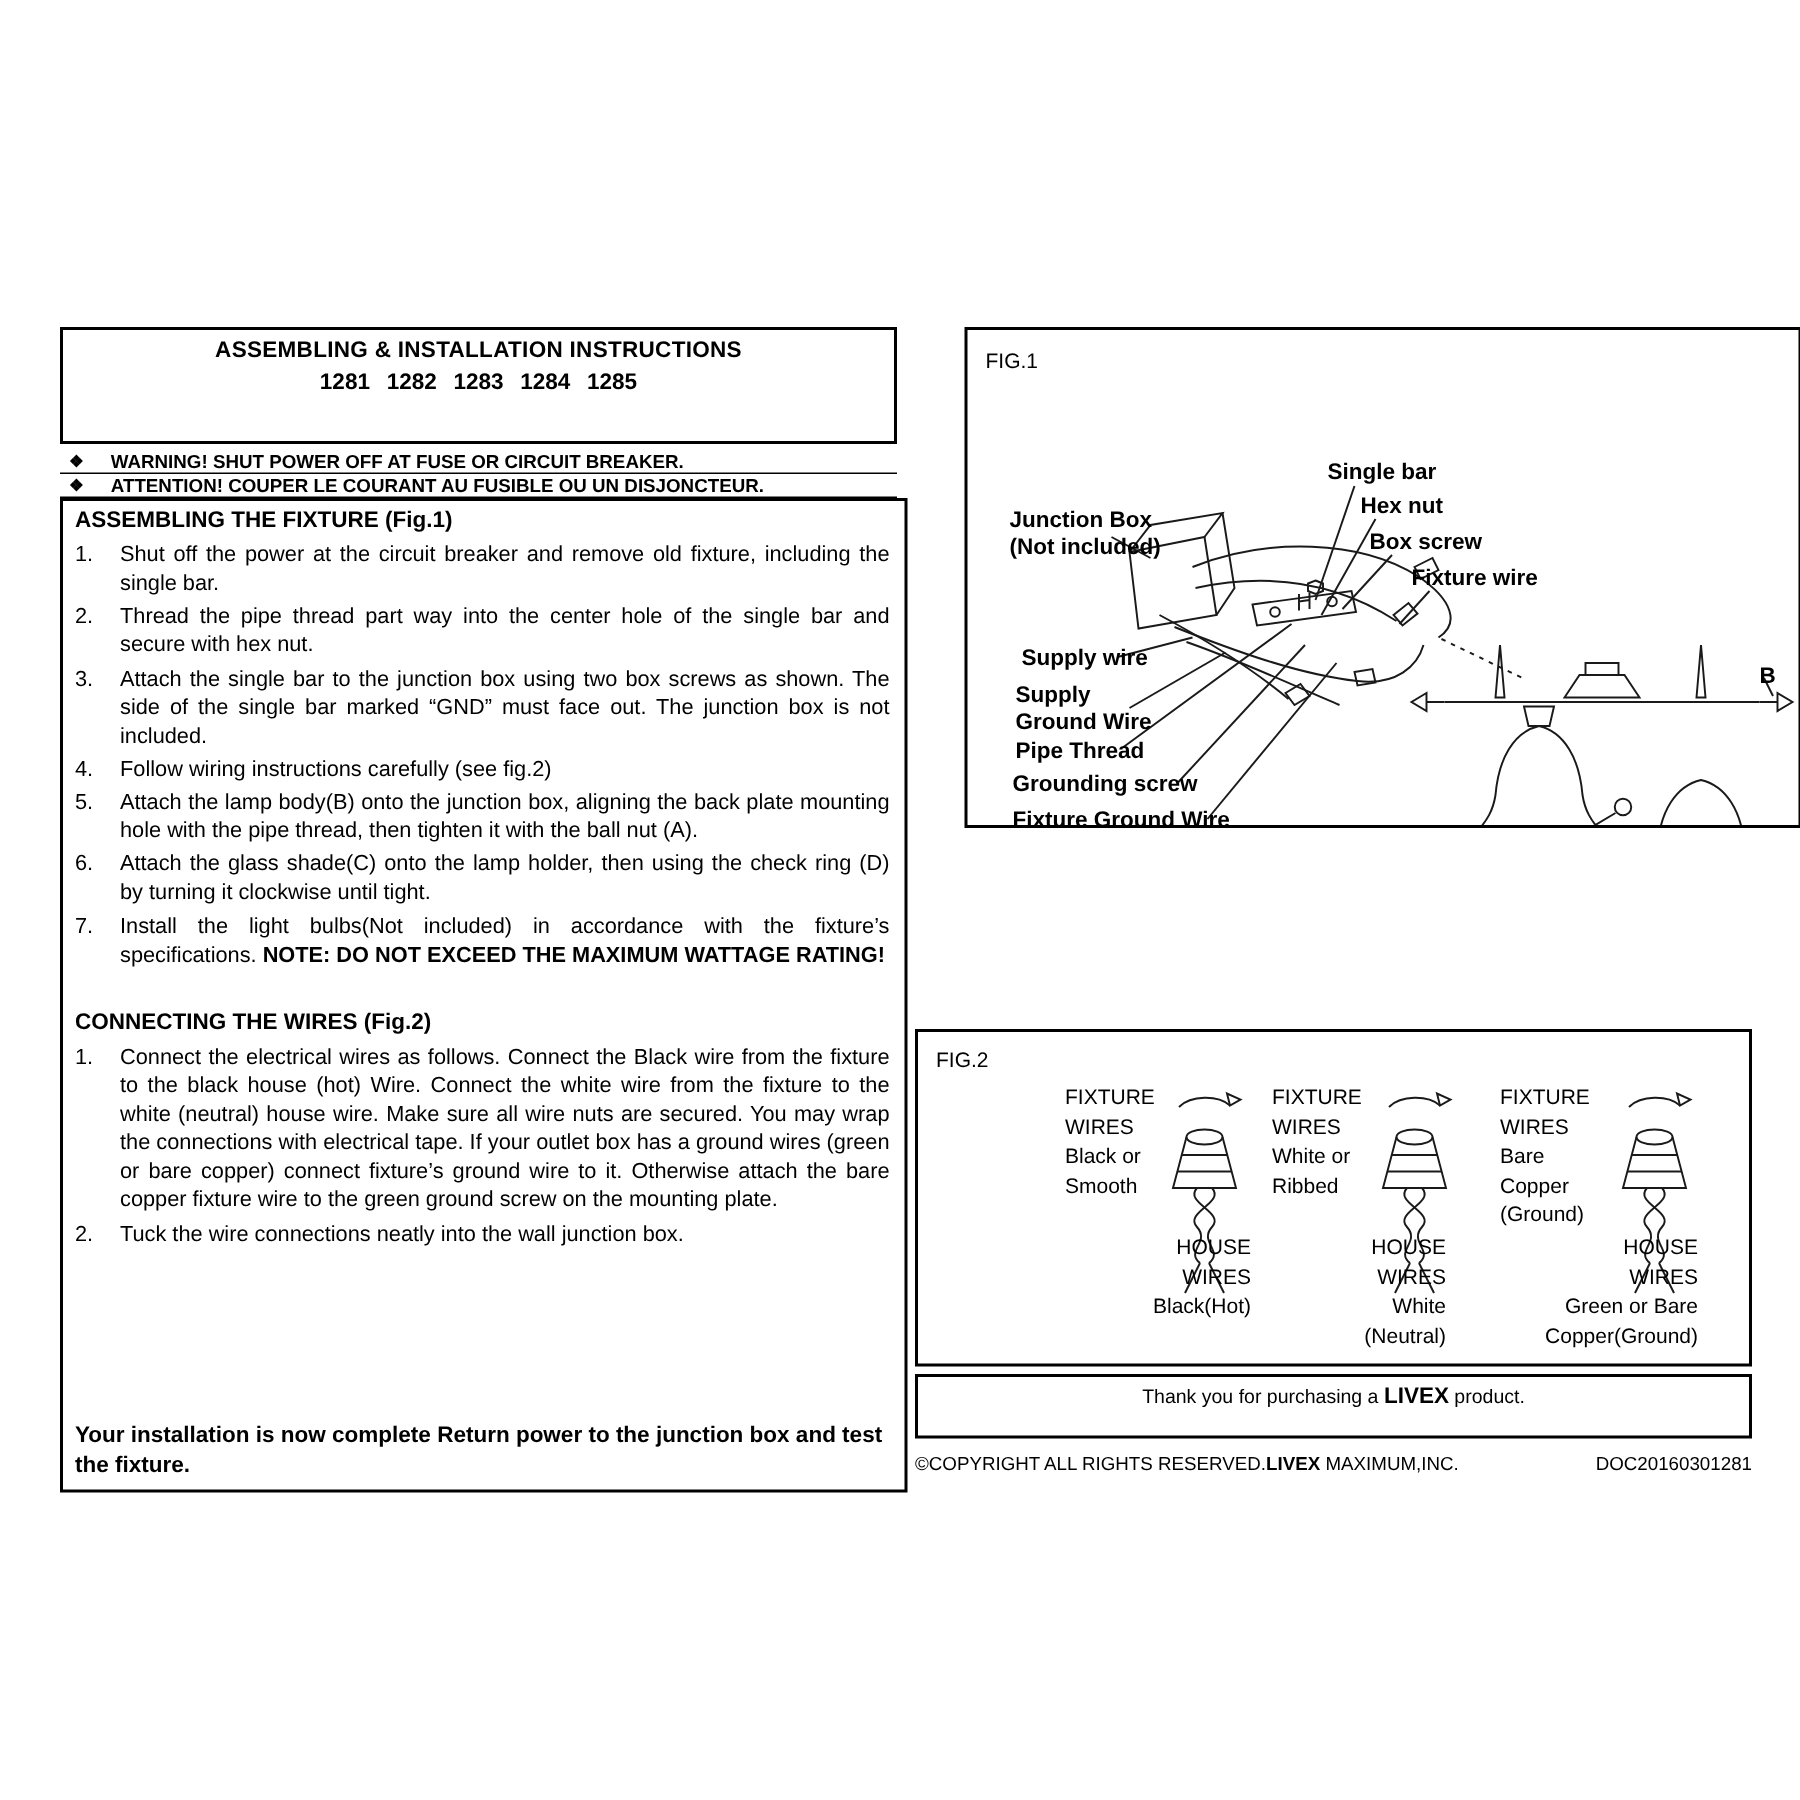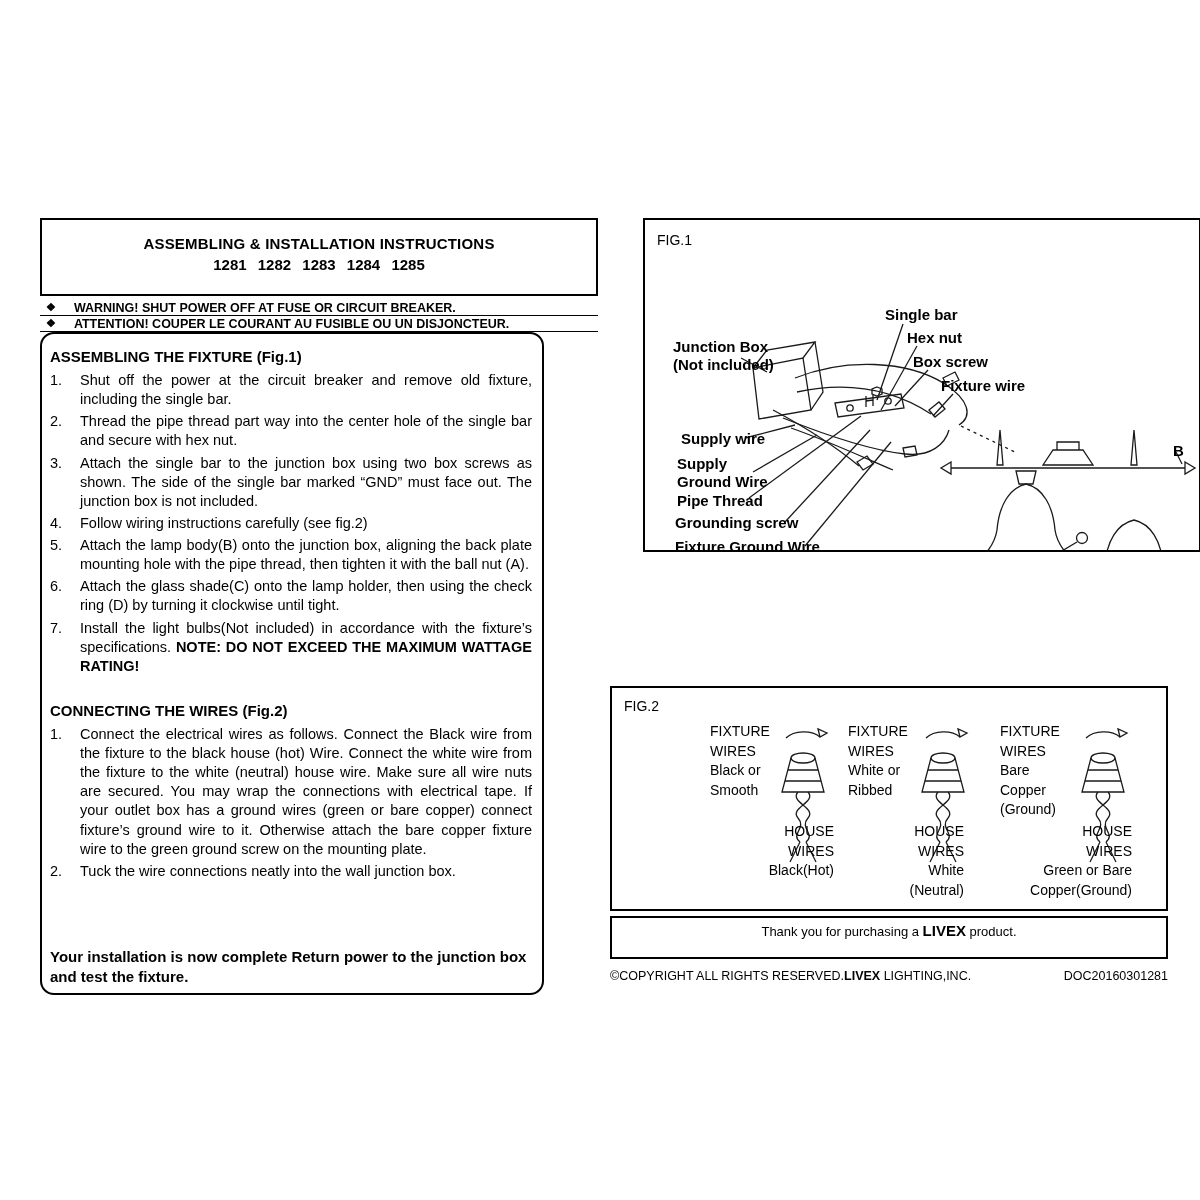--- a/index.html
+++ b/index.html
@@ -6,32 +6,32 @@
   html,body { background:#fff; }
   body {
     width:1200px; height:1200px; position:relative;
     font-family:"Liberation Sans", sans-serif; color:#000;
   }
   .page { position:absolute; inset:0; background:#fff; }
   .abs { position:absolute; }
   .box { border:2px solid #000; background:#fff; }
 
   
-  .header-box { left:40px; top:218px; width:558px; height:78px; text-align:center; padding-top:15px; }
+  .header-box { left:40px; top:218px; width:558px; height:78px; text-align:center; padding-top:5px; }
   .header-title { font-size:15px; font-weight:bold; letter-spacing:.2px; }
   .header-sub { font-size:12px; font-weight:bold; line-height:1.3; }
   .header-models { font-size:15px; font-weight:bold; word-spacing:7px; margin-top:4px; }
 
   .warnings { left:40px; top:300px; width:558px; }
   .warn-row { display:flex; align-items:center; gap:18px; height:16px;
               border-bottom:1.7px solid #000; padding-left:6px;
               font-size:12.5px; font-weight:bold; }
   .diamond { font-size:11px; }
 
-  .main-box { left:40px; top:332px; width:504px; height:663px; padding:14px 10px 8px 8px;border-radius:14px; }
+  .main-box { left:40px; top:332px; width:565px; height:663px; padding:4px 10px 8px 8px; }
   .sec-heading { font-size:15px; font-weight:bold; margin-bottom:6px; }
   .sec-heading.second { margin-top:26px; }
   .step { display:flex; margin-bottom:3px; font-size:14.5px; line-height:1.32; }
   .step .num { flex:0 0 30px; }
   .step .txt { flex:1; text-align:justify; }
   .note-bold { font-weight:bold; }
   .completion { position:absolute; left:8px; right:10px; bottom:6px;
                 font-size:15px; font-weight:bold; line-height:1.35; }
 
   
@@ -273,18 +273,18 @@
   </div>
 
   <div class="abs box footer-box">
     <div class="footer-l1">
       <span>Thank you for purchasing a </span><span class="brand">LIVEX</span><span> product.</span>
     </div>
   </div>
 
   <div class="abs bottom-line">
     <span>
-      <span>©COPYRIGHT ALL RIGHTS RESERVED.</span><span class="cp-brand">LIVEX</span><span> LIGHTING,INC.</span>
+      <span>©COPYRIGHT ALL RIGHTS RESERVED.</span><span class="cp-brand">LIVEX</span><span> MAXIMUM,INC.</span>
     </span>
     <span>DOC20160301281</span>
   </div>
 
 </div>
 
 </body></html>

